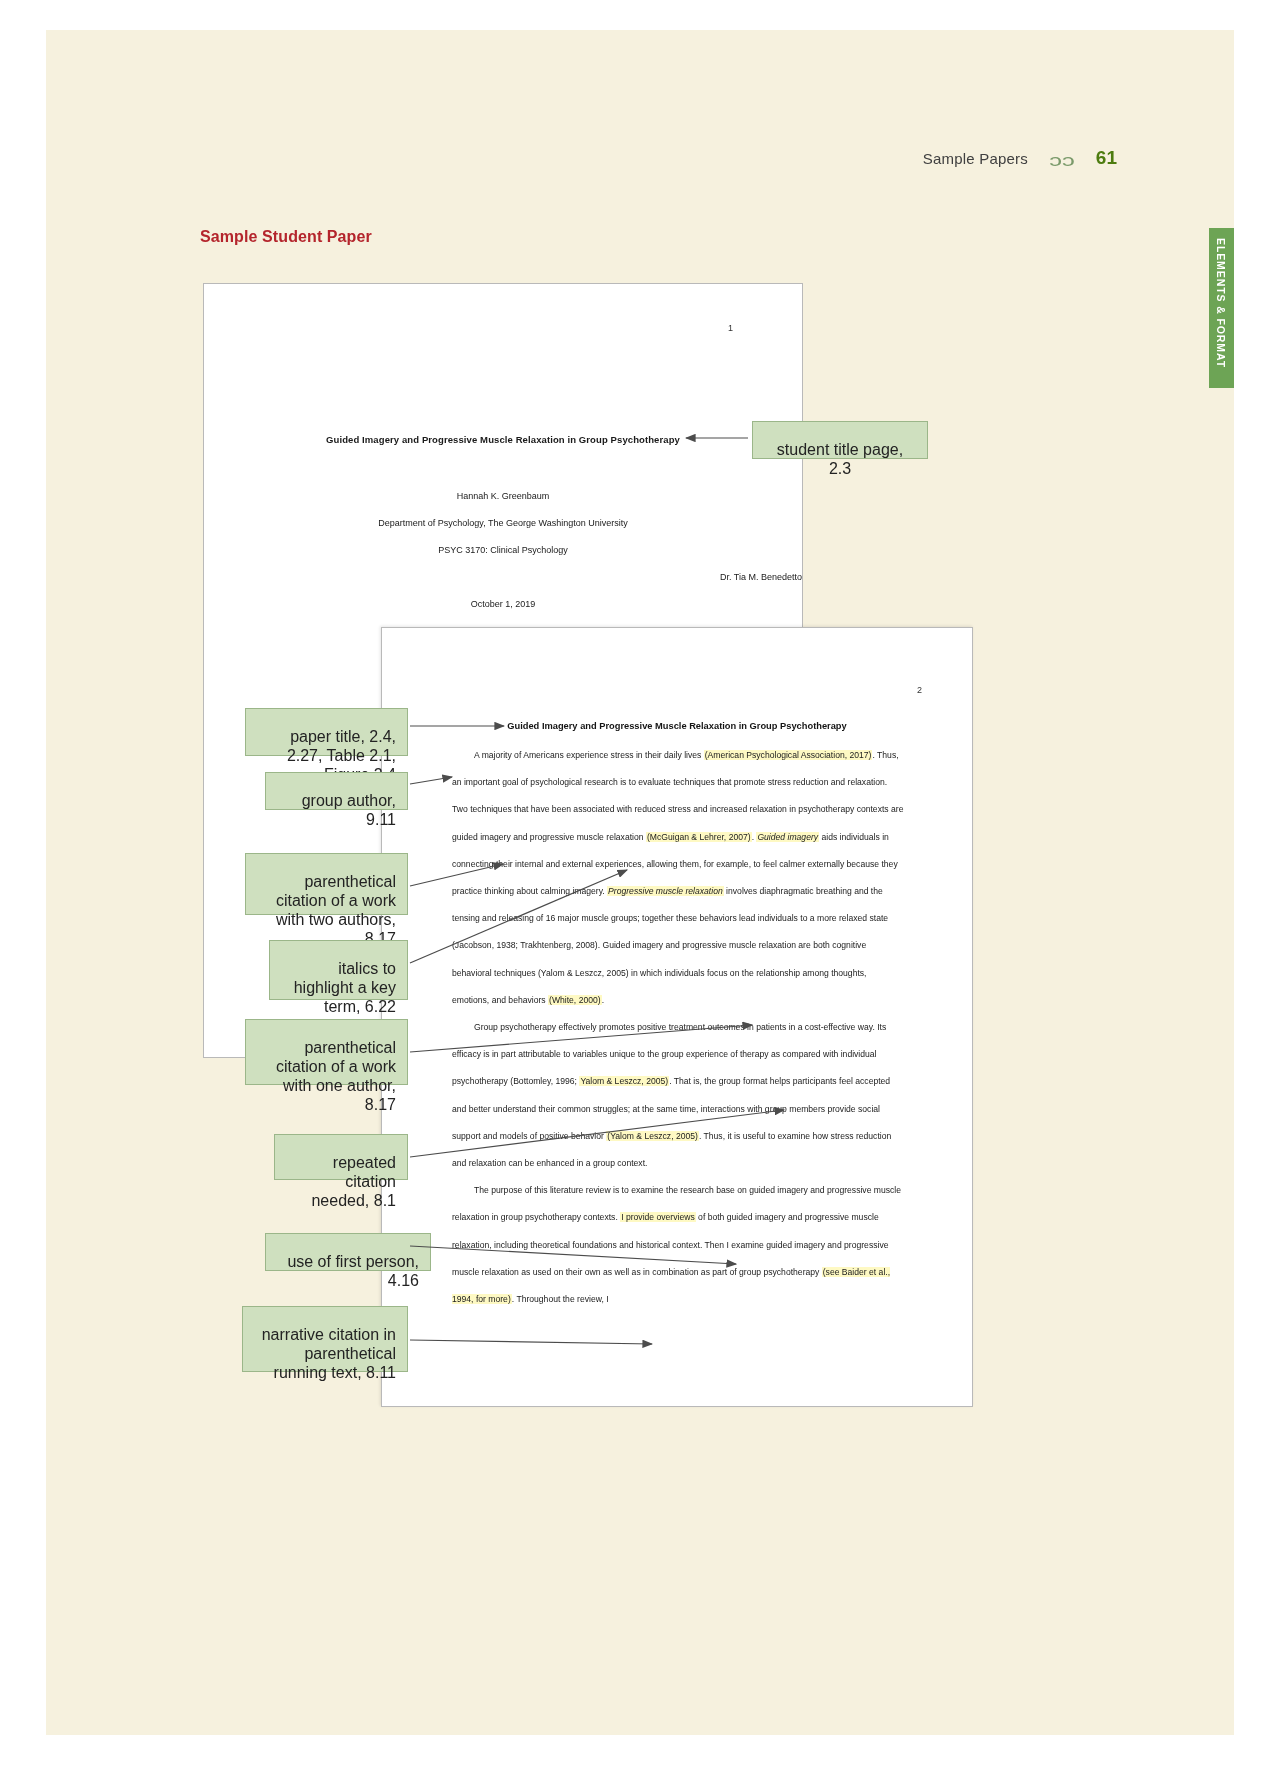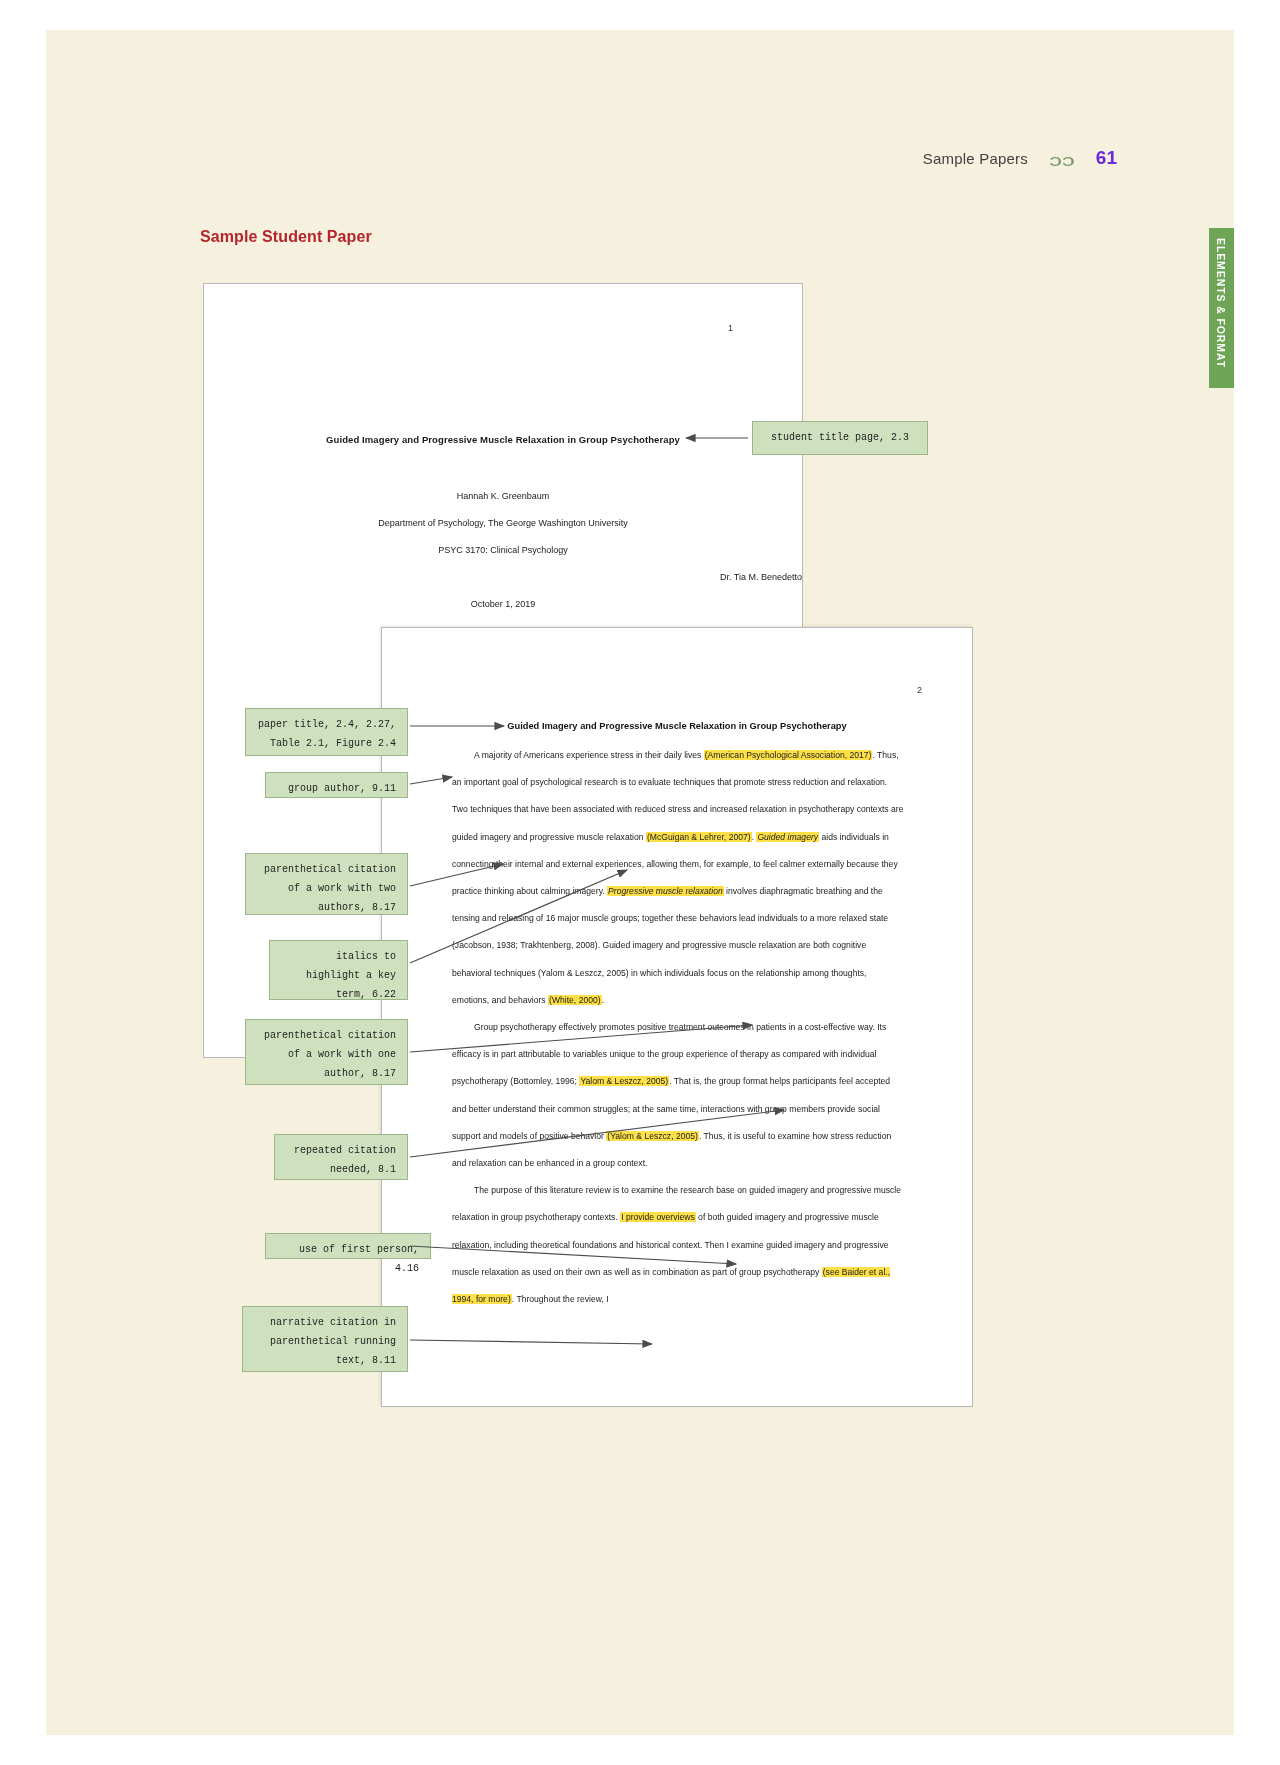--- a/index.html
+++ b/index.html
@@ -46,21 +46,21 @@
     font-size: 16px;
     color: #7a9a6a;
     transform: scaleX(1.6);
   }
   .page-num {
     position: absolute;
     right: 163px;
     top: 147px;
     font-size: 19px;
     font-weight: bold;
-    color: #6d28d9;
+    color: #4d7c0f;
   }
   
   .section-title {
     position: absolute;
     left: 200px;
     top: 228px;
     font-size: 16px;
     font-weight: bold;
     color: #b4252c;
     letter-spacing: 0.1px;
@@ -147,38 +147,37 @@
     top: 114px;
     width: 452px;
     font-size: 8.6px;
     line-height: 27.2px;
     color: #1b1b1b;
     text-align: left;
   }
   .body-text p { margin: 0; }
   .indent { text-indent: 22px; }
   mark {
-    background: #fde047;
+    background: #fef9c3;
     color: #1b1b1b;
     padding: 0 1px;
   }
   .ital { font-style: italic; }
 
   
   .callout {
     position: absolute;
     background: #cfe0bf;
     border: 1px solid #9bb689;
     color: #232323;
-    font-size: 10px;
+    font-size: 16px;
     line-height: 19px;
     text-align: right;
-    padding: 6px 11px;
+    padding: 18px 11px;
     box-sizing: border-box;
-    font-family: Liberation Mono, monospace;
   }
   .callout.center { text-align: center; }
 
   svg.arrows {
     position: absolute;
     left: 0; top: 0;
     width: 1280px;
     height: 1765px;
     pointer-events: none;
   }

